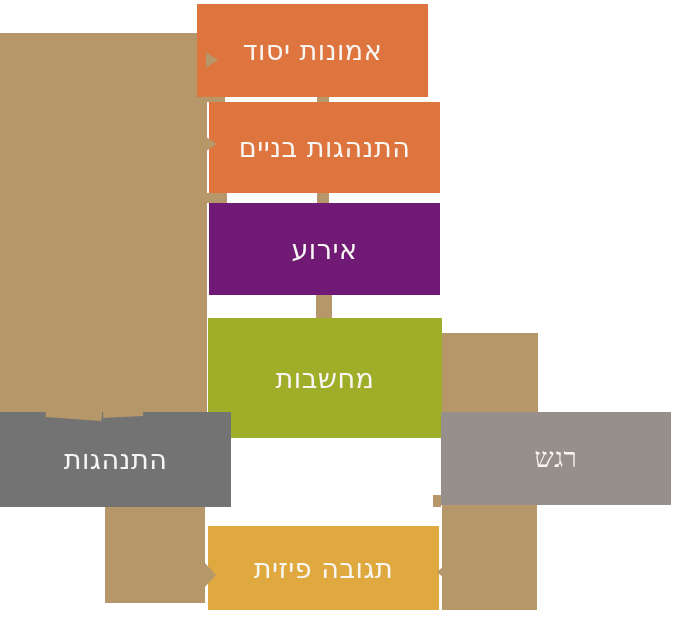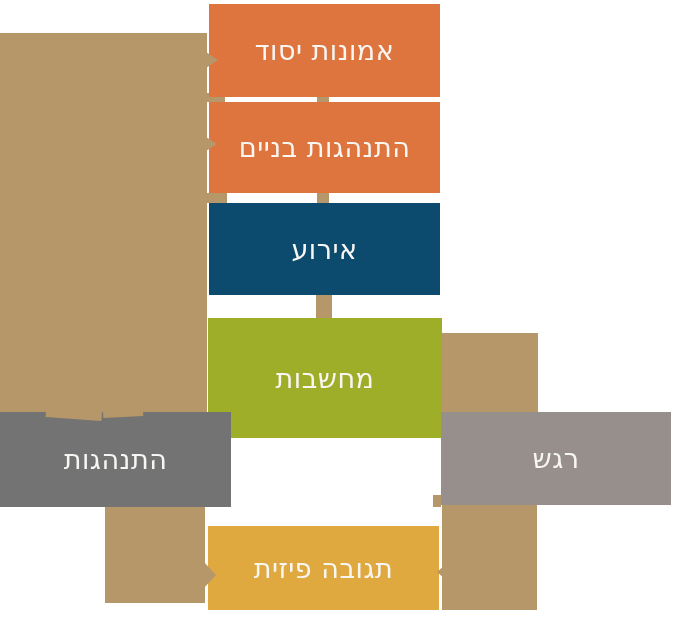--- a/index.html
+++ b/index.html
@@ -37,21 +37,21 @@
   .s-poke1{left:207px;top:93px;width:18px;height:9px;}
   .s-poke2{left:207px;top:193px;width:20px;height:10px;}
   .s-bit1{left:427px;top:414px;width:13px;height:7px;}
   .s-bit2{left:433px;top:495px;width:8px;height:12px;}
   .s-tip-box1{left:206px;top:52px;width:12px;height:16px;}
   .s-tip-box2{left:206px;top:137px;width:11px;height:14px;}
   .s-tip-gold-left{left:204px;top:562px;width:12px;height:26px;}
   .s-tip-gold-right{left:437px;top:558px;width:16px;height:28px;}
   .s-wave1{left:46px;top:404px;width:56px;height:15px;transform:rotate(4deg);}
   .s-wave2{left:103px;top:405px;width:40px;height:12px;transform:rotate(-3deg);}
-  .n-core{left:209px;top:4px;width:231px;height:93px;}
+  .n-core{left:197px;top:4px;width:231px;height:93px;}
   .n-intermediate{left:209px;top:102px;width:231px;height:91px;}
   .n-event{left:209px;top:203px;width:231px;height:92px;}
   .n-thoughts{left:208px;top:318px;width:234px;height:120px;}
   .n-behavior{left:0;top:412px;width:231px;height:95px;}
   .n-emotion{left:441px;top:412px;width:230px;height:93px;}
   .n-physical{left:208px;top:526px;width:231px;height:84px;}
 </style>
 </head>
 <body>
 
@@ -68,31 +68,31 @@
   <div class="tan s-poke2" style="background: rgb(181, 151, 106);"></div>
   <div class="tan s-bit1" style="background: rgb(181, 151, 106);"></div>
   <div class="tan s-bit2" style="background: rgb(181, 151, 106);"></div>
 
   <div class="node n-core" style="background: rgb(222, 116, 62);">
     <span class="label" style="color: rgb(248, 246, 242);">אמונות יסוד</span>
   </div>
   <div class="node n-intermediate" style="background: rgb(222, 116, 62);">
     <span class="label" style="color: rgb(248, 246, 242);">התנהגות בניים</span>
   </div>
-  <div class="node n-event" style="background: #0c4a6e;">
+  <div class="node n-event" style="background: #701a75;">
     <span class="label" style="color: rgb(248, 246, 242);">אירוע</span>
   </div>
   <div class="node n-thoughts" style="background: rgb(158, 174, 40);">
     <span class="label" style="color: rgb(248, 246, 242);">מחשבות</span>
   </div>
   <div class="node n-behavior" style="background: #737373;">
     <span class="label" style="color: rgb(248, 246, 242);">התנהגות</span>
   </div>
   <div class="node n-emotion" style="background: rgb(150, 143, 139);">
-    <span class="label" style="color: rgb(248, 246, 242);">רגש</span>
+    <span class="label" style="color: rgb(248, 246, 242); font-family: Liberation Serif, serif;">רגש</span>
   </div>
   <div class="node n-physical" style="background: rgb(223, 169, 64);">
     <span class="label" style="color: rgb(248, 246, 242);">תגובה פיזית</span>
   </div>
 
   <div class="tan overlay tip-right s-tip-box1" style="background: rgb(181, 151, 106);"></div>
   <div class="tan overlay tip-right s-tip-box2" style="background: rgb(181, 151, 106);"></div>
   <div class="tan overlay tip-right s-tip-gold-left" style="background: rgb(181, 151, 106);"></div>
   <div class="tan overlay tip-left s-tip-gold-right" style="background: rgb(181, 151, 106);"></div>
   <div class="tan overlay s-wave1" style="background: rgb(181, 151, 106);"></div>

